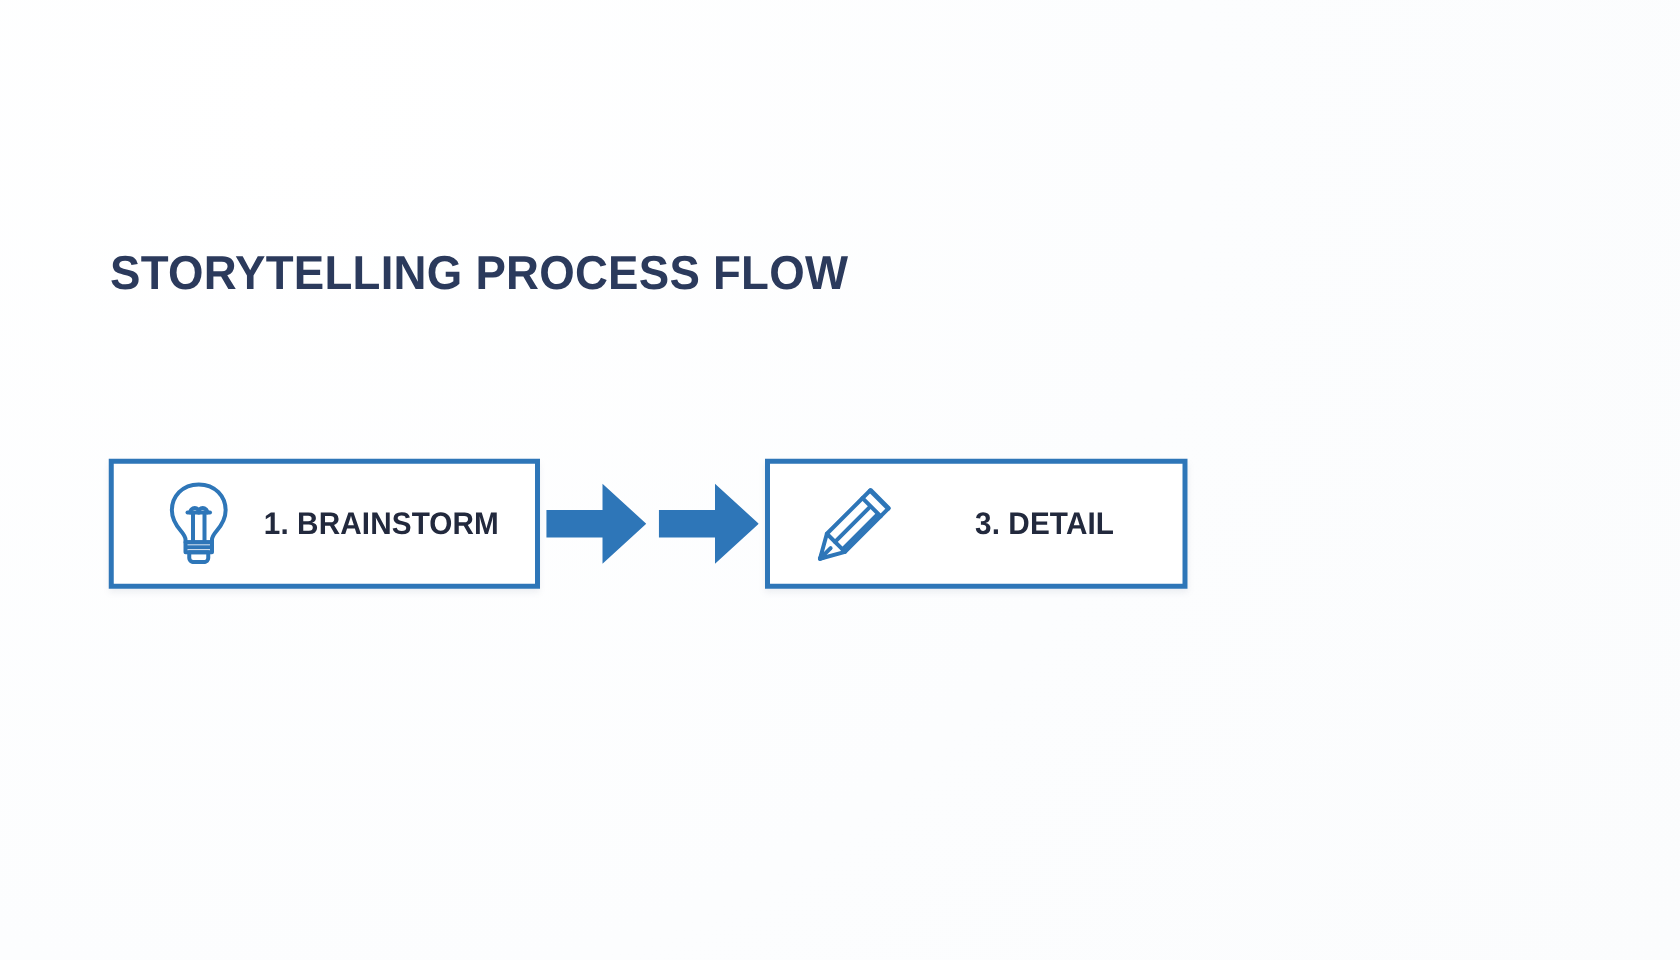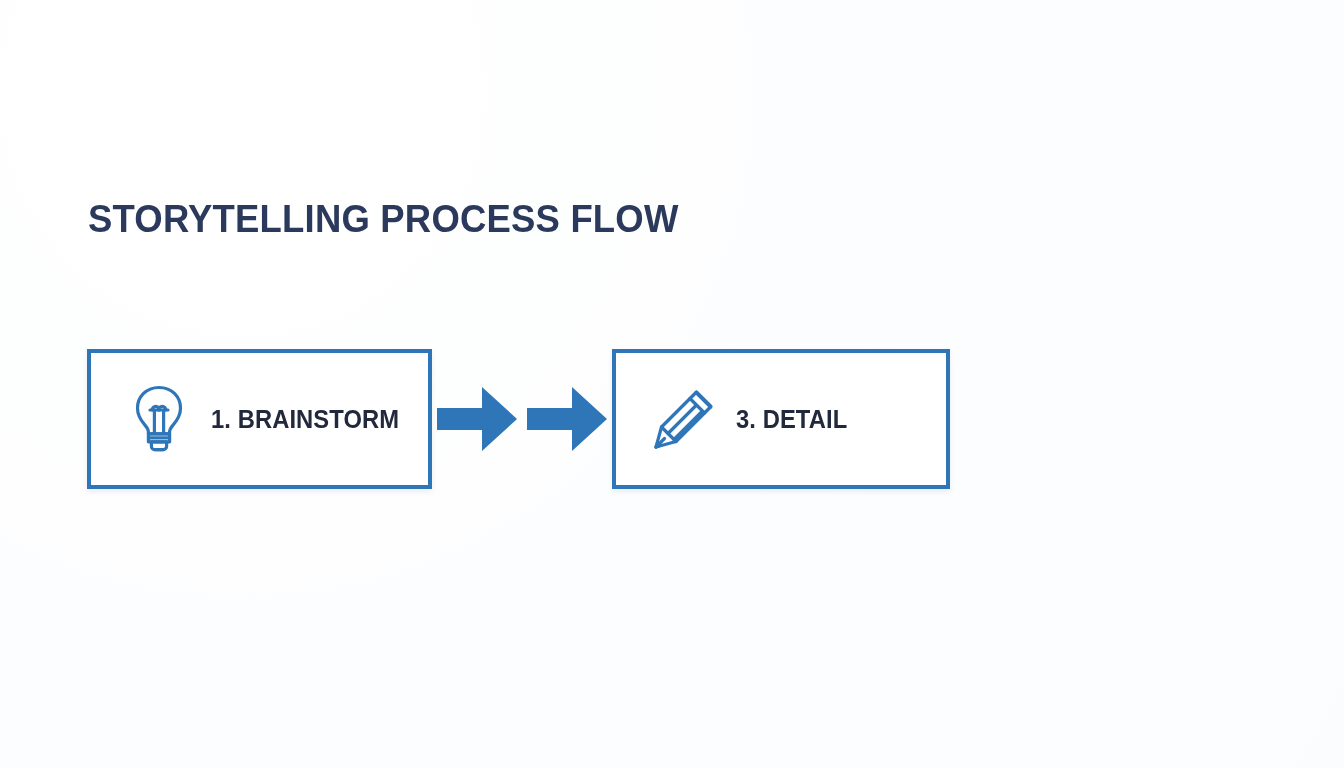--- a/index.html
+++ b/index.html
@@ -44,32 +44,32 @@
     position: absolute;
     left: 87px;
     top: 356px;
     width: 1201px;
     height: 126px;
     display: flex;
     align-items: center;
   }
 
   .step-box {
-    height: 140px;
+    height: 104px;
     box-sizing: border-box;
     border: 4px solid #2e76b8;
     background: #ffffff;
     display: flex;
     align-items: center;
     box-shadow: 0 3px 5px rgba(120, 135, 155, 0.13);
     flex: 0 0 auto;
   }
   .step-box.b1 { width: 345px; }
   .step-box.b2 { width: 336px; }
-  .step-box.b3 { width: 338px; }
+  .step-box.b3 { width: 338px; gap: 44px; }
 
   .icon-wrap {
     flex: 0 0 auto;
     width: 76px;
     height: 76px;
     margin-left: 30px;
     display: flex;
     align-items: center;
     justify-content: center;
   }

